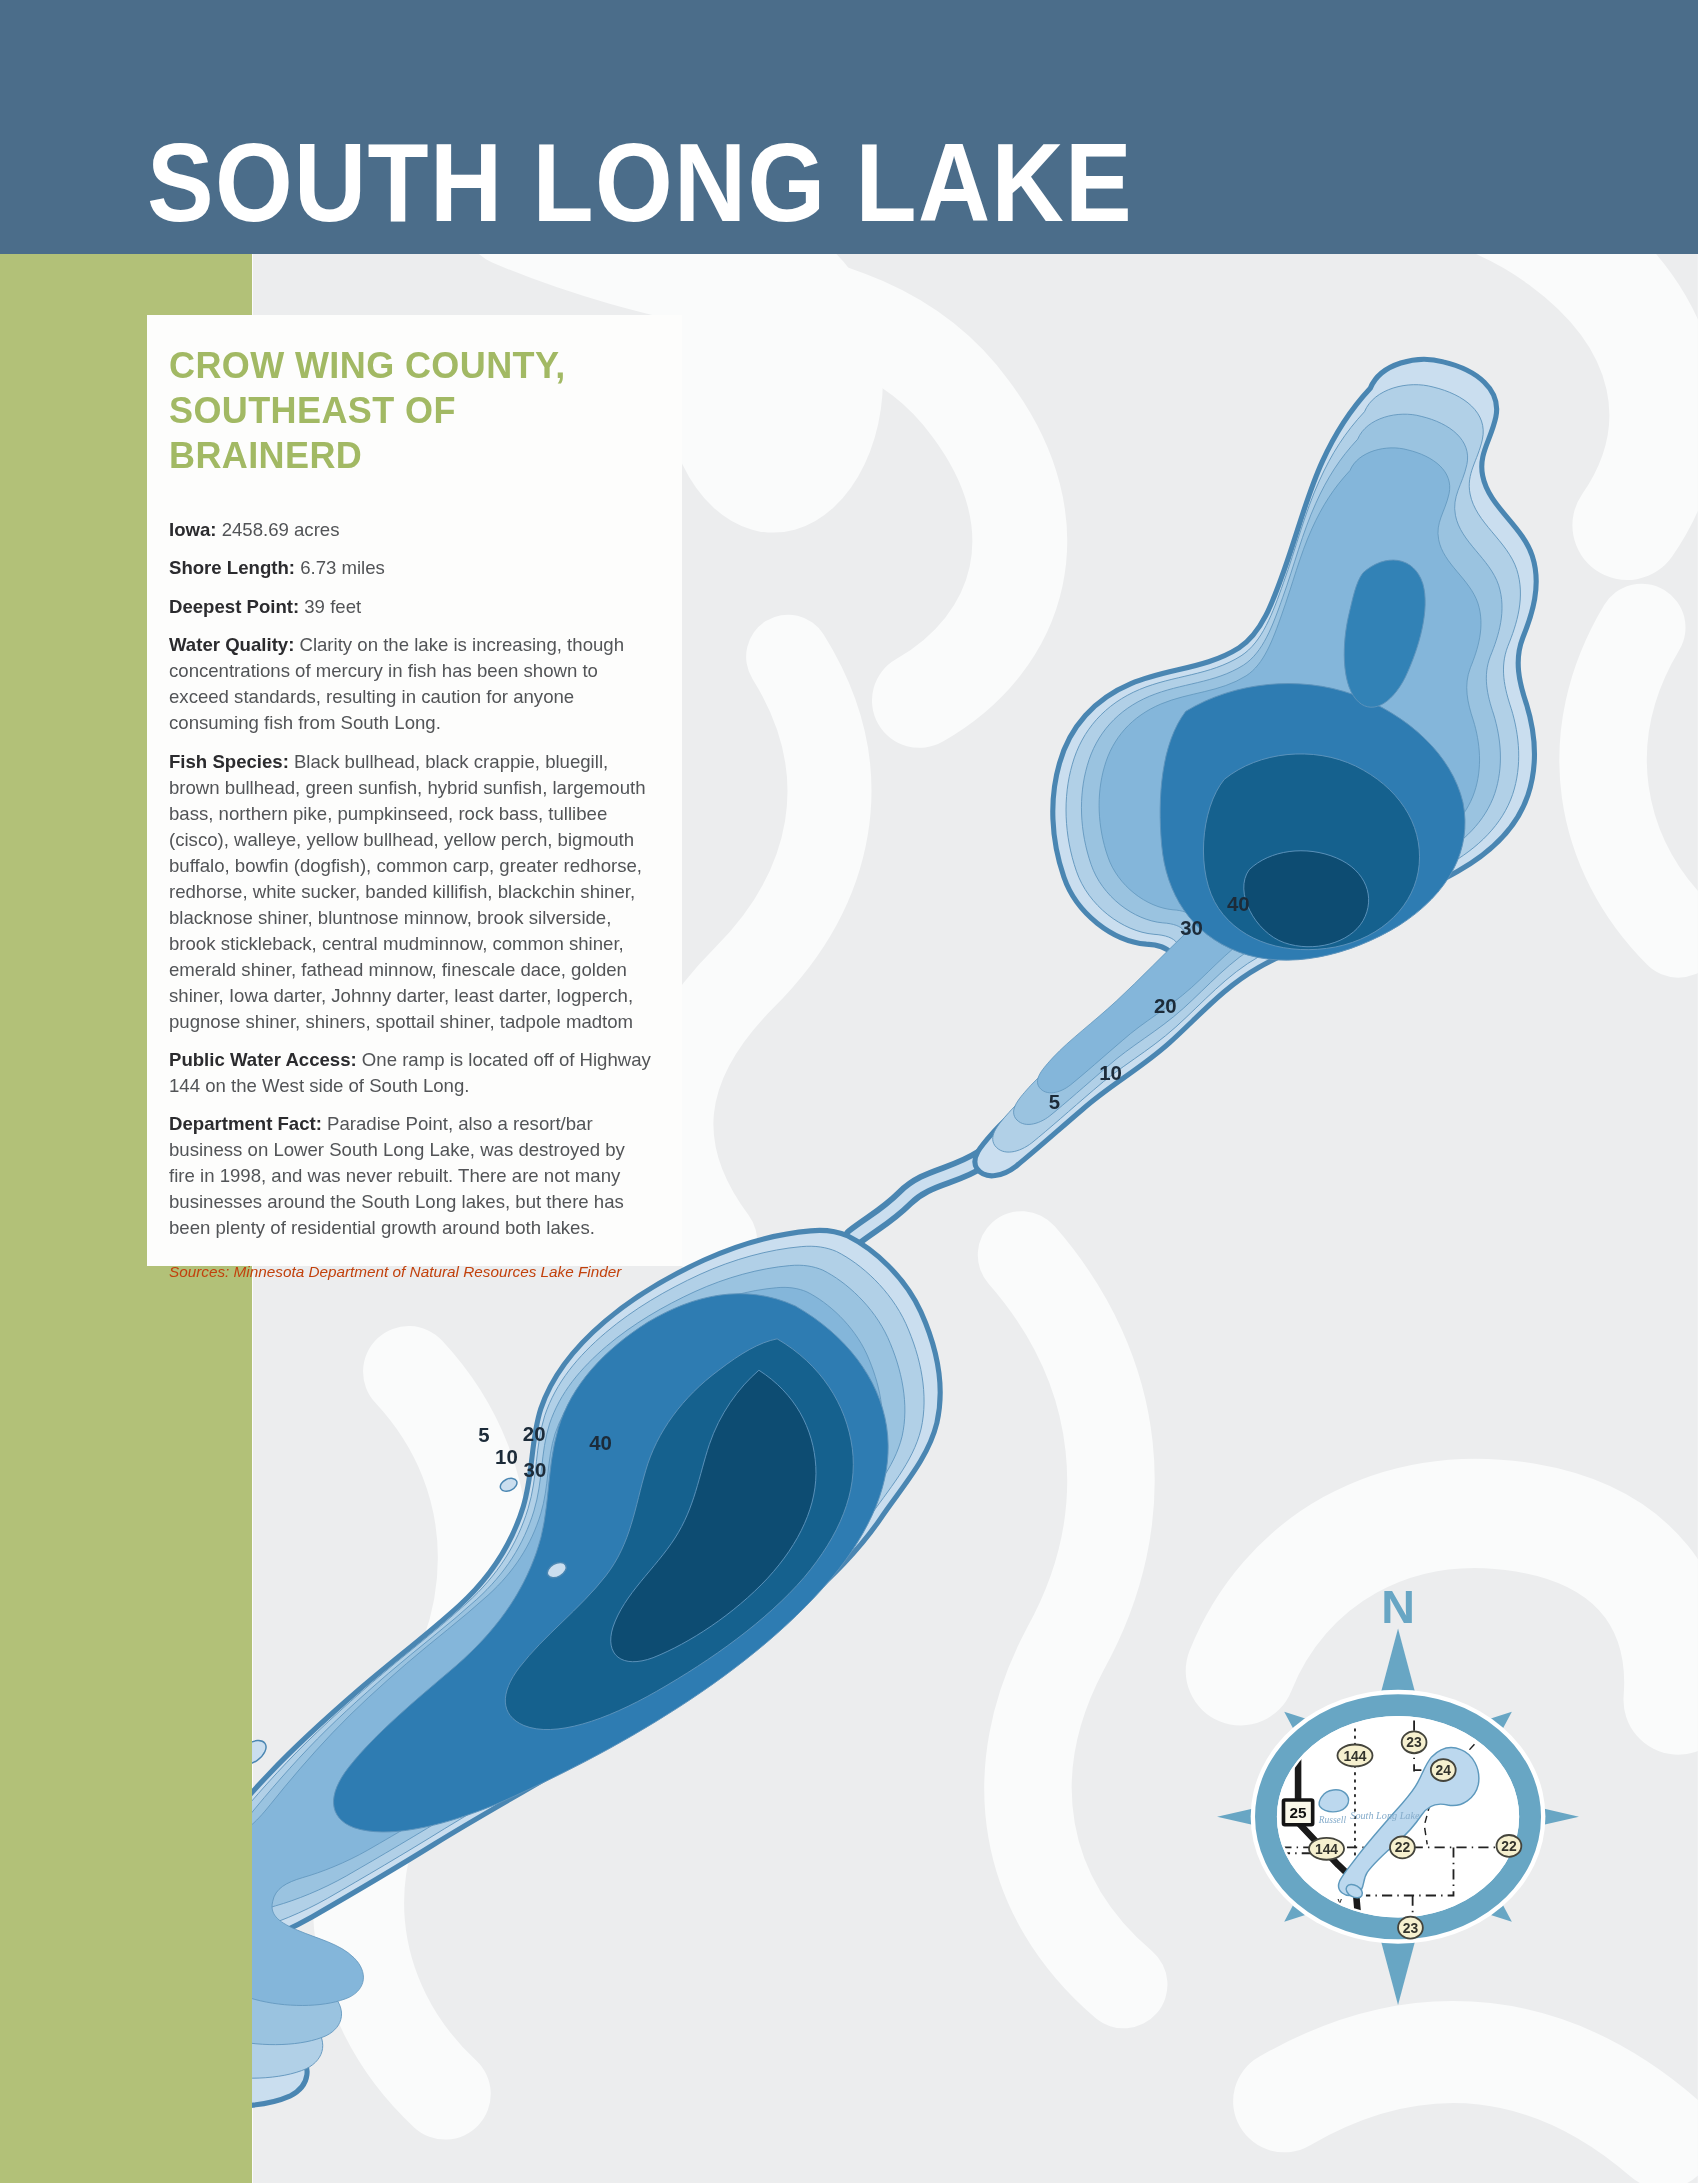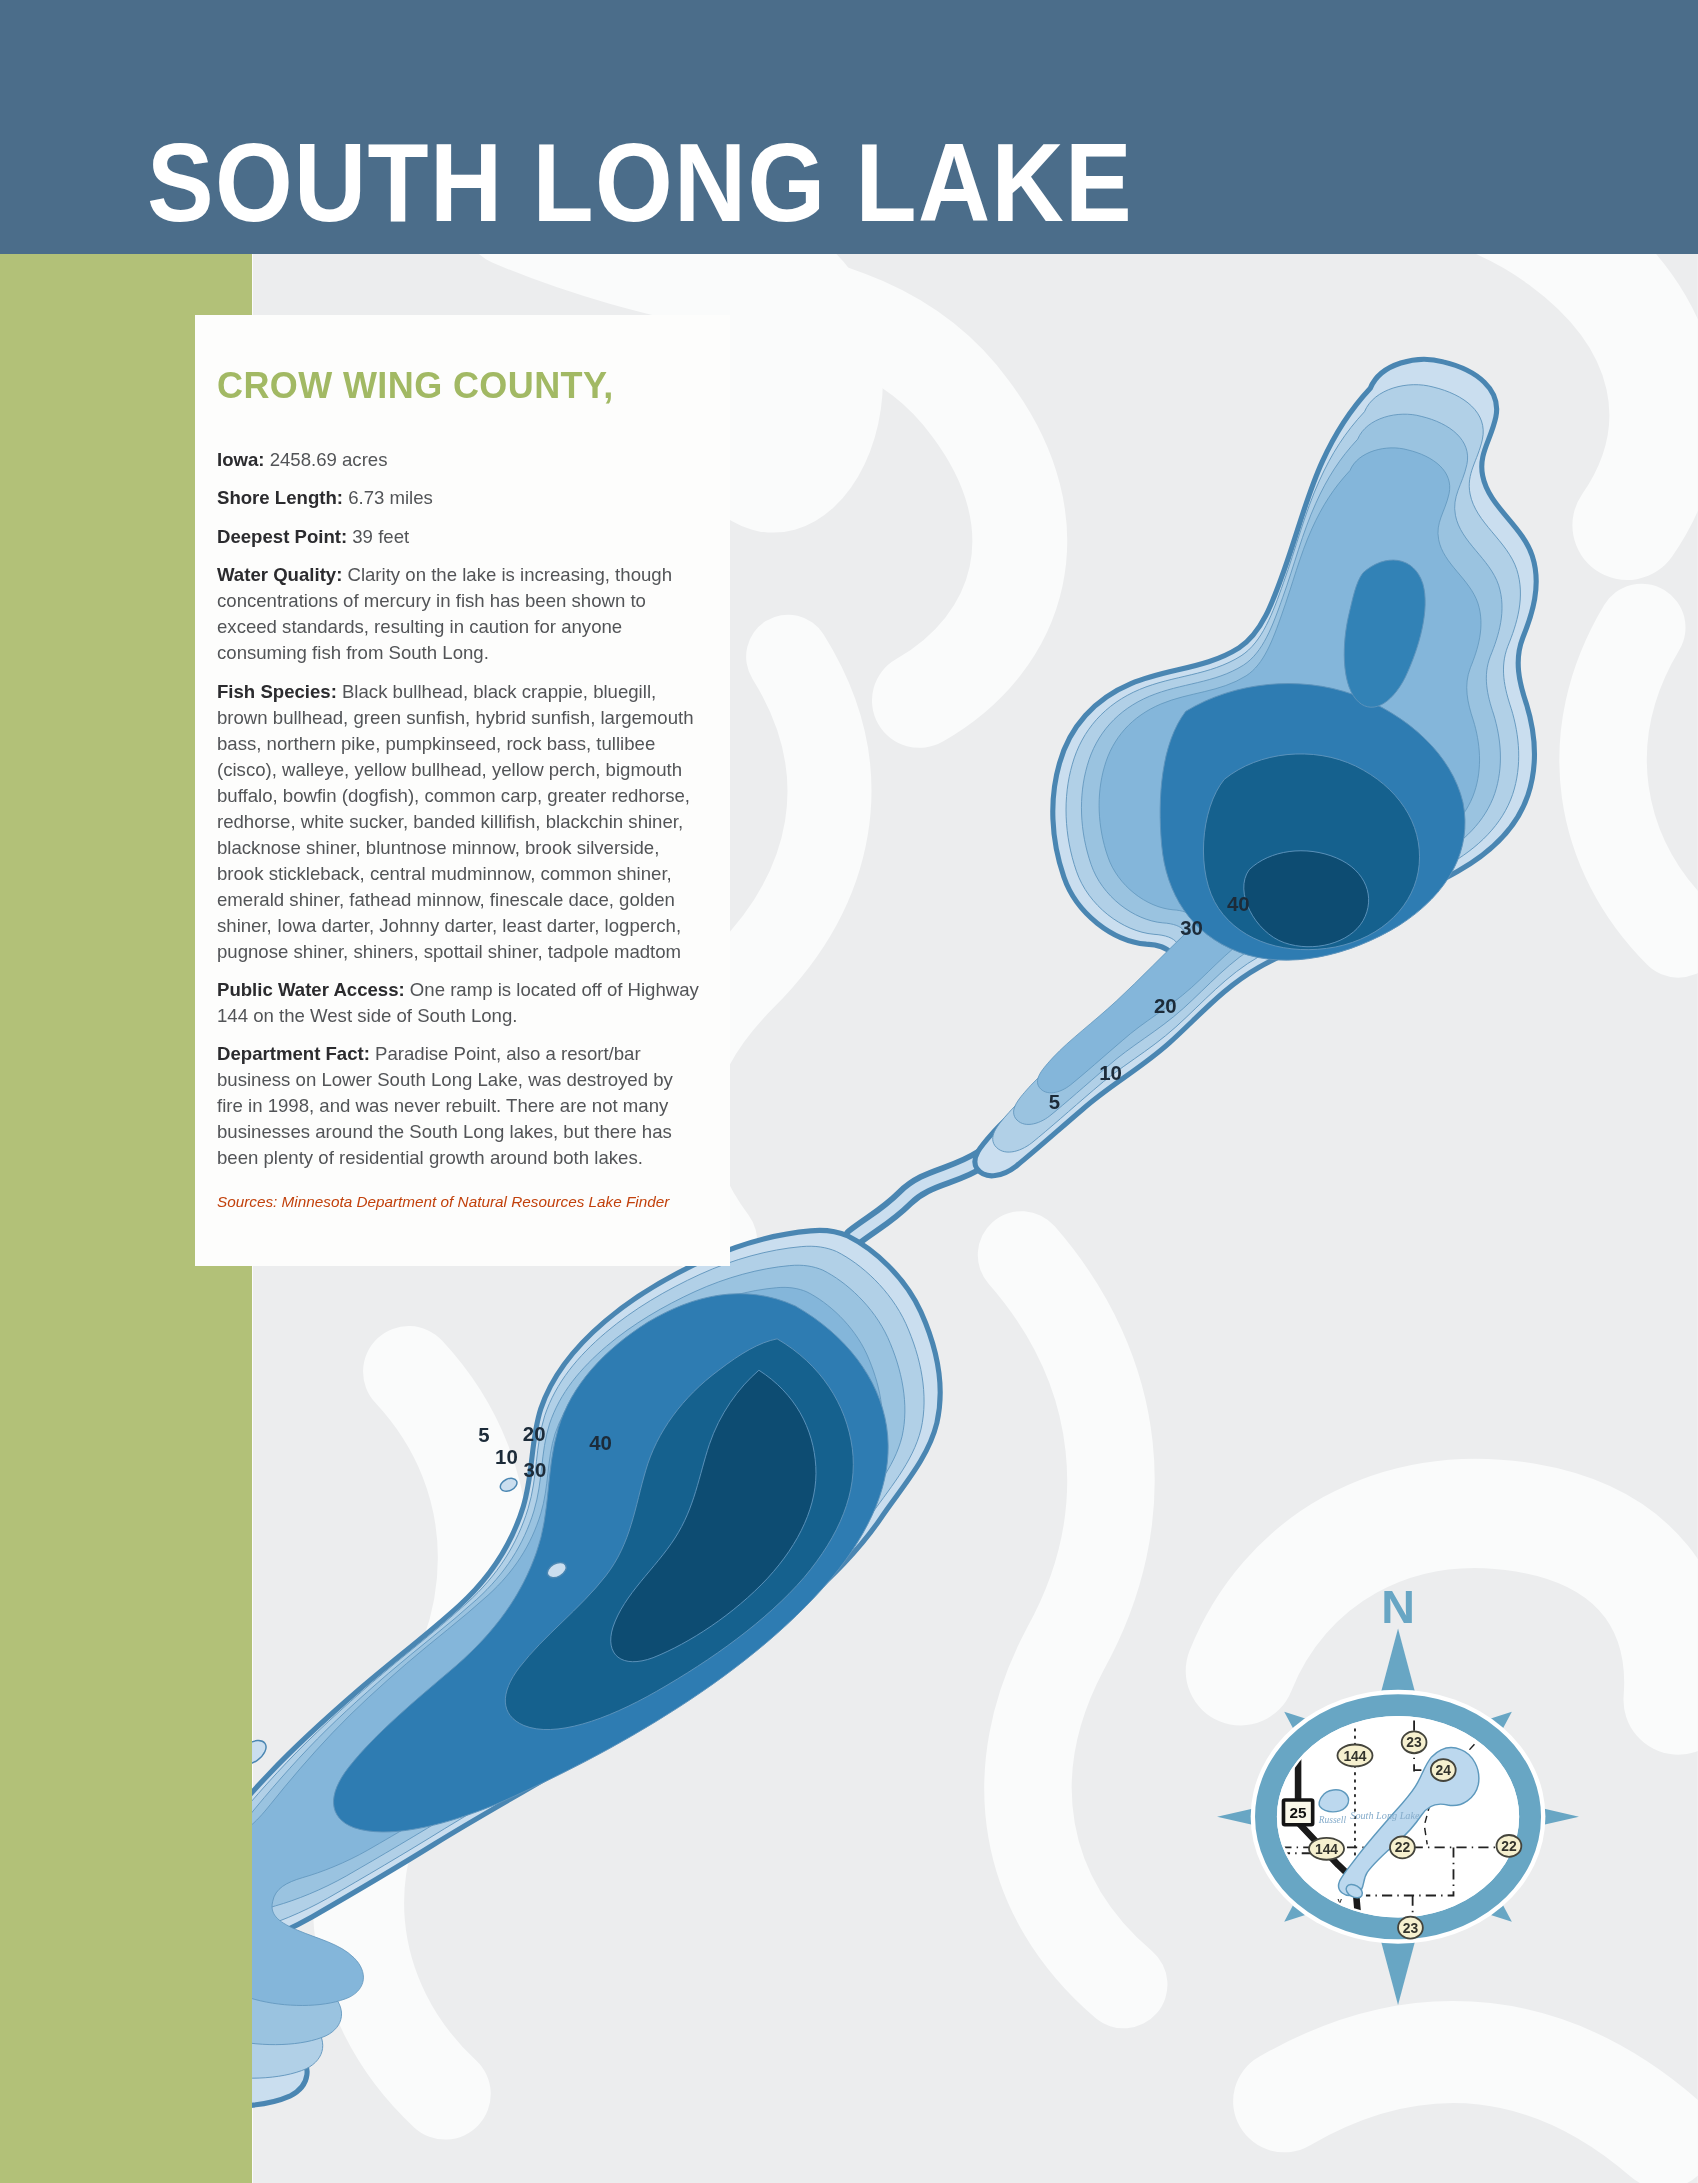--- a/index.html
+++ b/index.html
@@ -10,21 +10,21 @@
   .header{position:absolute;left:0;top:0;width:1698px;height:254px;background:#4b6d8a;}
   .title{
     position:absolute;left:147px;top:128px;margin:0;
     font-size:111px;font-weight:800;letter-spacing:1.5px;color:#ffffff;
     white-space:nowrap;transform:scaleX(.9);transform-origin:left top;line-height:1;
   }
   .green-strip{position:absolute;left:0;top:254px;width:252px;height:1929px;background:#b2c178;}
   svg.mapsvg{position:absolute;left:0;top:0;width:1698px;height:2183px;}
   .card{
     position:absolute;left:147px;top:315px;width:535px;height:951px;background:#fdfdfc;
-    box-sizing:border-box;padding:48px 31px 0 22px;margin-left:48px;
+    box-sizing:border-box;padding:28px 31px 0 22px;
   }
   .card h2{
     margin:0 0 39px 0;font-size:36px;line-height:45px;font-weight:800;
     letter-spacing:0.4px;color:#a2b964;
   }
   .fact{margin:0 0 12.4px 0;font-size:18.6px;line-height:26px;color:#525457;font-weight:400;}
   .fact .fl{font-weight:800;color:#2b2b2e;margin-right:5.1px;}
   .sources{margin-top:22px;font-style:italic;font-size:15.3px;color:#c2410c;}
   .dl{font-size:28px;font-weight:800;fill:#1c2b39;}
   .badge-txt{font-size:19px;font-weight:700;fill:#33332c;}
@@ -183,20 +183,21 @@
 
   <div class="header">
     <h1 class="title">SOUTH LONG LAKE</h1>
   </div>
 
   <div class="green-strip"></div>
 
   <div class="card">
     <h2>
       <span>CROW WING COUNTY,</span><br>
+      <span>SOUTHEAST OF BRAINERD</span>
     </h2>
     <p class="fact"><span class="fl">Iowa:</span><span>2458.69 acres</span></p>
     <p class="fact"><span class="fl">Shore Length:</span><span>6.73 miles</span></p>
     <p class="fact"><span class="fl">Deepest Point:</span><span>39 feet</span></p>
     <p class="fact"><span class="fl">Water Quality:</span><span>Clarity on the lake is increasing, though concentrations of mercury in fish has been shown to exceed standards, resulting in caution for anyone consuming fish from South Long.</span></p>
     <p class="fact"><span class="fl">Fish Species:</span><span>Black bullhead, black crappie, bluegill, brown bullhead, green sunfish, hybrid sunfish, largemouth bass, northern pike, pumpkinseed, rock bass, tullibee (cisco), walleye, yellow bullhead, yellow perch, bigmouth buffalo, bowfin (dogfish), common carp, greater redhorse, redhorse, white sucker, banded killifish, blackchin shiner, blacknose shiner, bluntnose minnow, brook silverside, brook stickleback, central mudminnow, common shiner, emerald shiner, fathead minnow, finescale dace, golden shiner, Iowa darter, Johnny darter, least darter, logperch, pugnose shiner, shiners, spottail shiner, tadpole madtom</span></p>
     <p class="fact"><span class="fl">Public Water Access:</span><span>One ramp is located off of Highway 144 on the West side of South Long.</span></p>
     <p class="fact"><span class="fl">Department Fact:</span><span>Paradise Point, also a resort/bar business on Lower South Long Lake, was destroyed by fire in 1998, and was never rebuilt. There are not many businesses around the South Long lakes, but there has been plenty of residential growth around both lakes.</span></p>
     <p class="sources">Sources: Minnesota Department of Natural Resources Lake Finder</p>
   </div>

